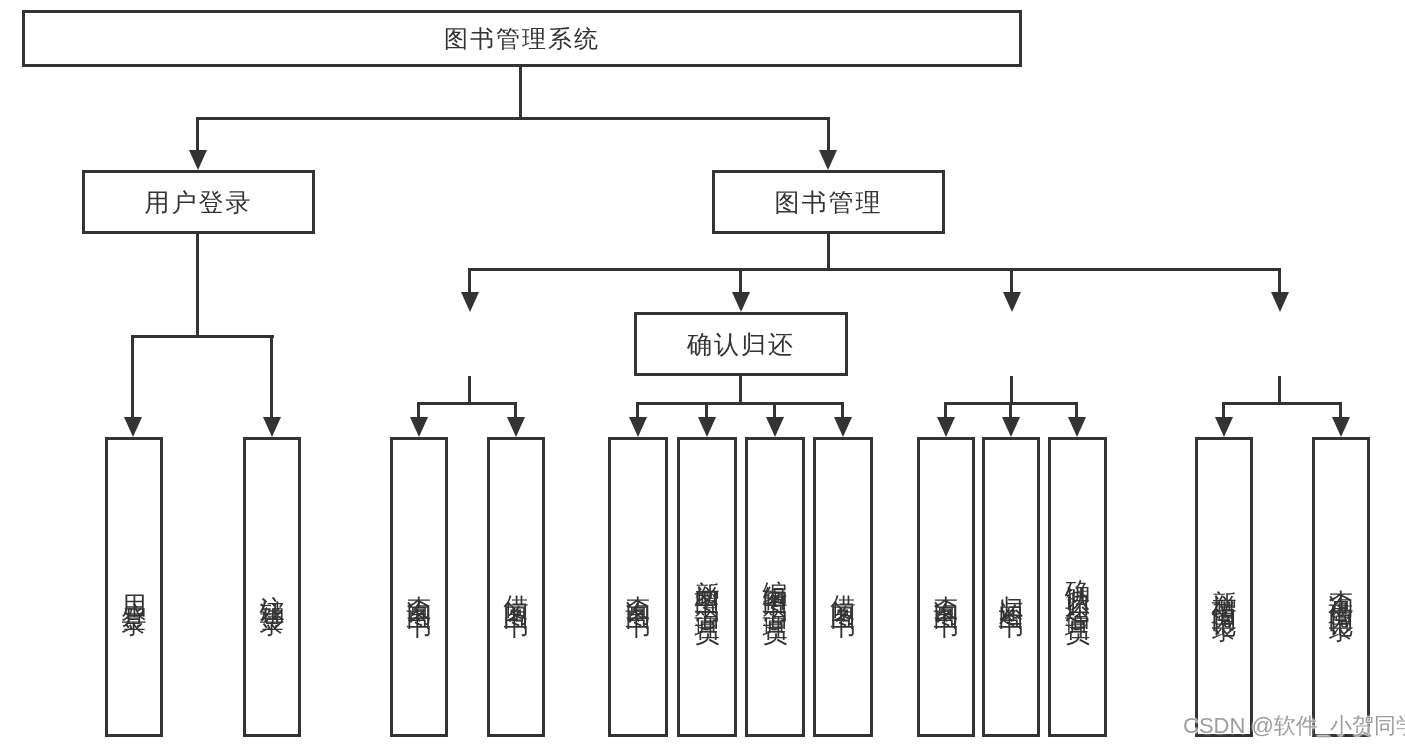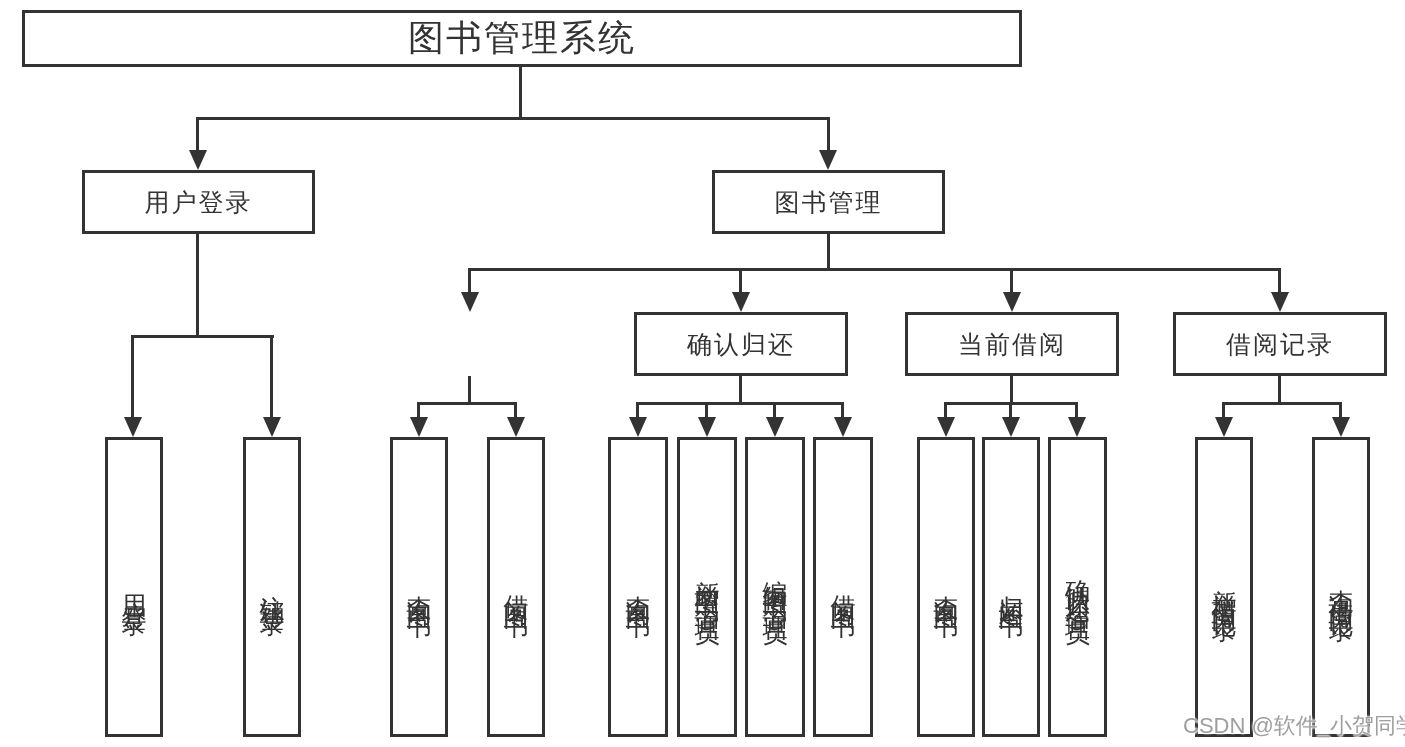--- a/index.html
+++ b/index.html
@@ -5,21 +5,21 @@
   html,body{margin:0;padding:0;background:#fff;}
   #canvas{
     position:relative;width:1405px;height:747px;background:#fff;overflow:hidden;
     font-family:"Liberation Sans",sans-serif;color:#333;
   }
   .box{
     position:absolute;box-sizing:border-box;background:#fff;
     border:3px solid #333;display:flex;align-items:center;justify-content:center;
   }
   .hlabel{font-size:25px;letter-spacing:2px;white-space:nowrap;}
-  #n-root .hlabel{font-size:36px;}
+  #n-root .hlabel{font-size:24px;}
   .vtext{
     writing-mode:vertical-rl;text-orientation:mixed;
     font-size:25px;letter-spacing:6px;line-height:1.15;white-space:nowrap;
   }
   .vline,.hline{position:absolute;background:#333;}
   .arrow{
     position:absolute;width:0;height:0;
     border-left:9px solid transparent;border-right:9px solid transparent;
     border-top:20px solid #333;
   }
@@ -44,27 +44,21 @@
 
   <div class="box" style="left:712px;top:170px;width:233px;height:64px;">
     <span class="hlabel">图书管理</span>
   </div>
 
 
   <div class="box" style="left:634px;top:312px;width:214px;height:64px;">
     <span class="hlabel">确认归还</span>
   </div>
 
-  <div class="box" style="left:905px;top:312px;width:214px;height:64px;">
-    <span class="hlabel">当前借阅</span>
-  </div>
 
-  <div class="box" style="left:1173px;top:312px;width:214px;height:64px;">
-    <span class="hlabel">借阅记录</span>
-  </div>
 
   <div class="box" style="left:105px;top:437px;width:58px;height:300px;">
     <span class="vtext">用户登录</span>
   </div>
   <div class="box" style="left:243px;top:437px;width:58px;height:300px;">
     <span class="vtext">注销登录</span>
   </div>
 
   <div class="box" style="left:390px;top:437px;width:58px;height:300px;">
     <span class="vtext">查询图书</span>

